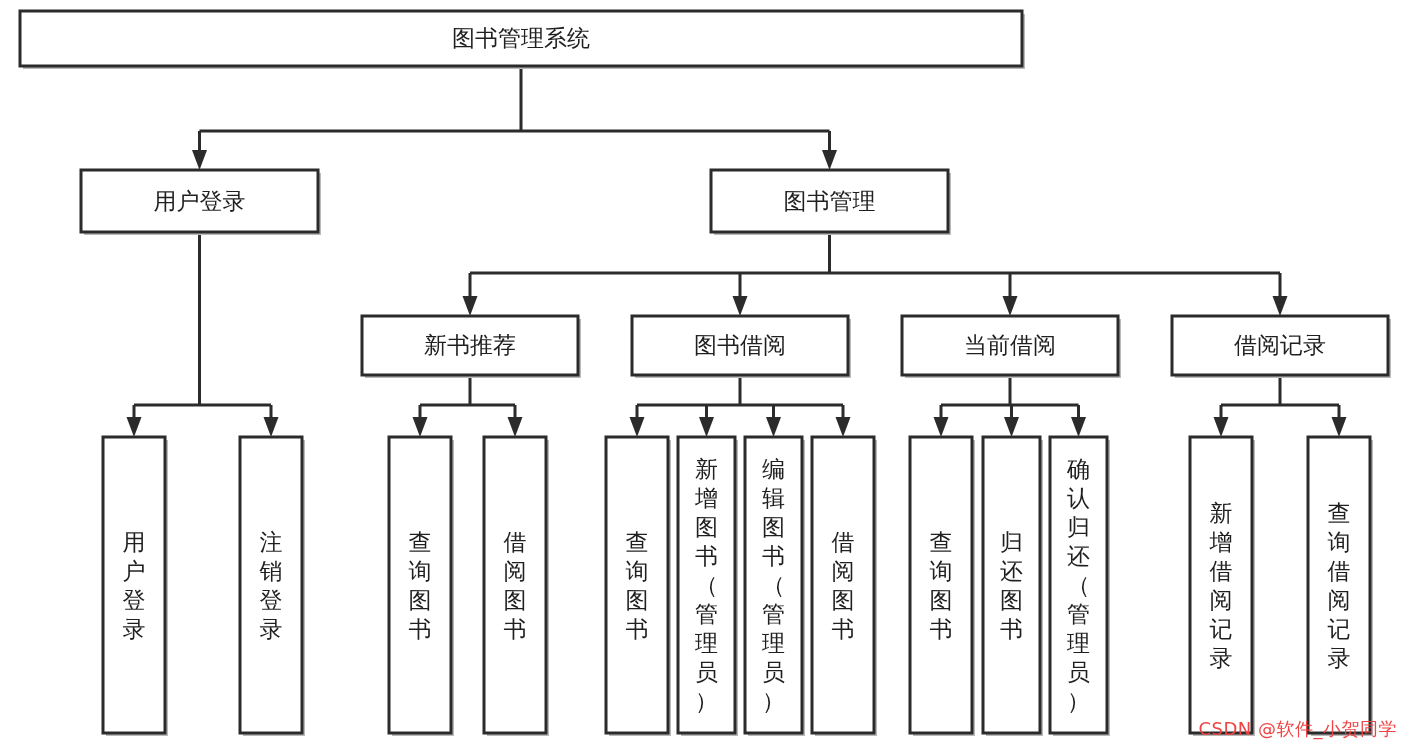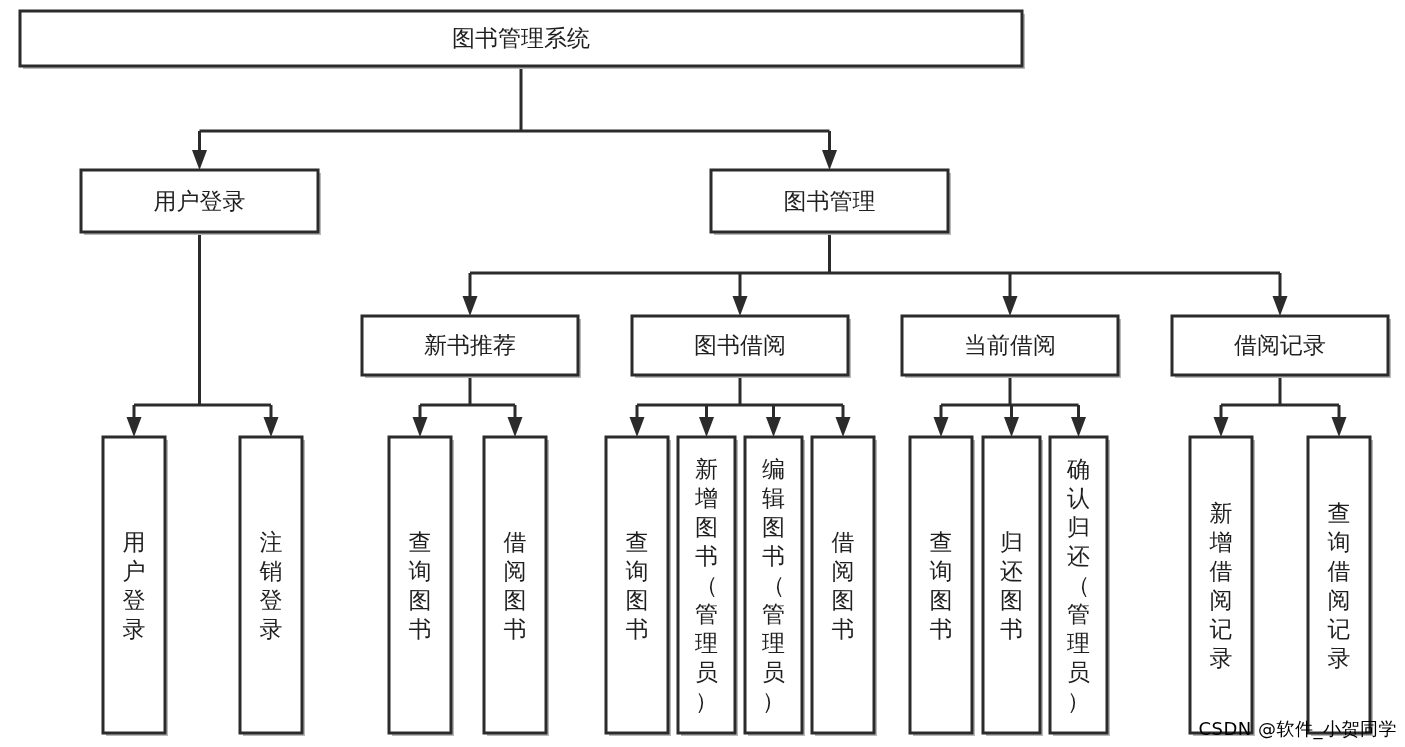--- a/index.html
+++ b/index.html
@@ -59,21 +59,21 @@
     font-family: "DejaVu Sans", "Liberation Sans", sans-serif;
     font-size: 23px;
     text-anchor: middle;
   }
   .watermark {
     position: absolute;
     right: 8px;
     bottom: 6px;
     font-family: "DejaVu Sans", "Liberation Sans", sans-serif;
     font-size: 18px;
-    color: #000000;
+    color: #ef4444;
     letter-spacing: 0.5px;
     white-space: nowrap;
     pointer-events: none;
     text-align: center;
   }
 </style>
 </head>
 <body>
 
 <div id="diagram-root">

